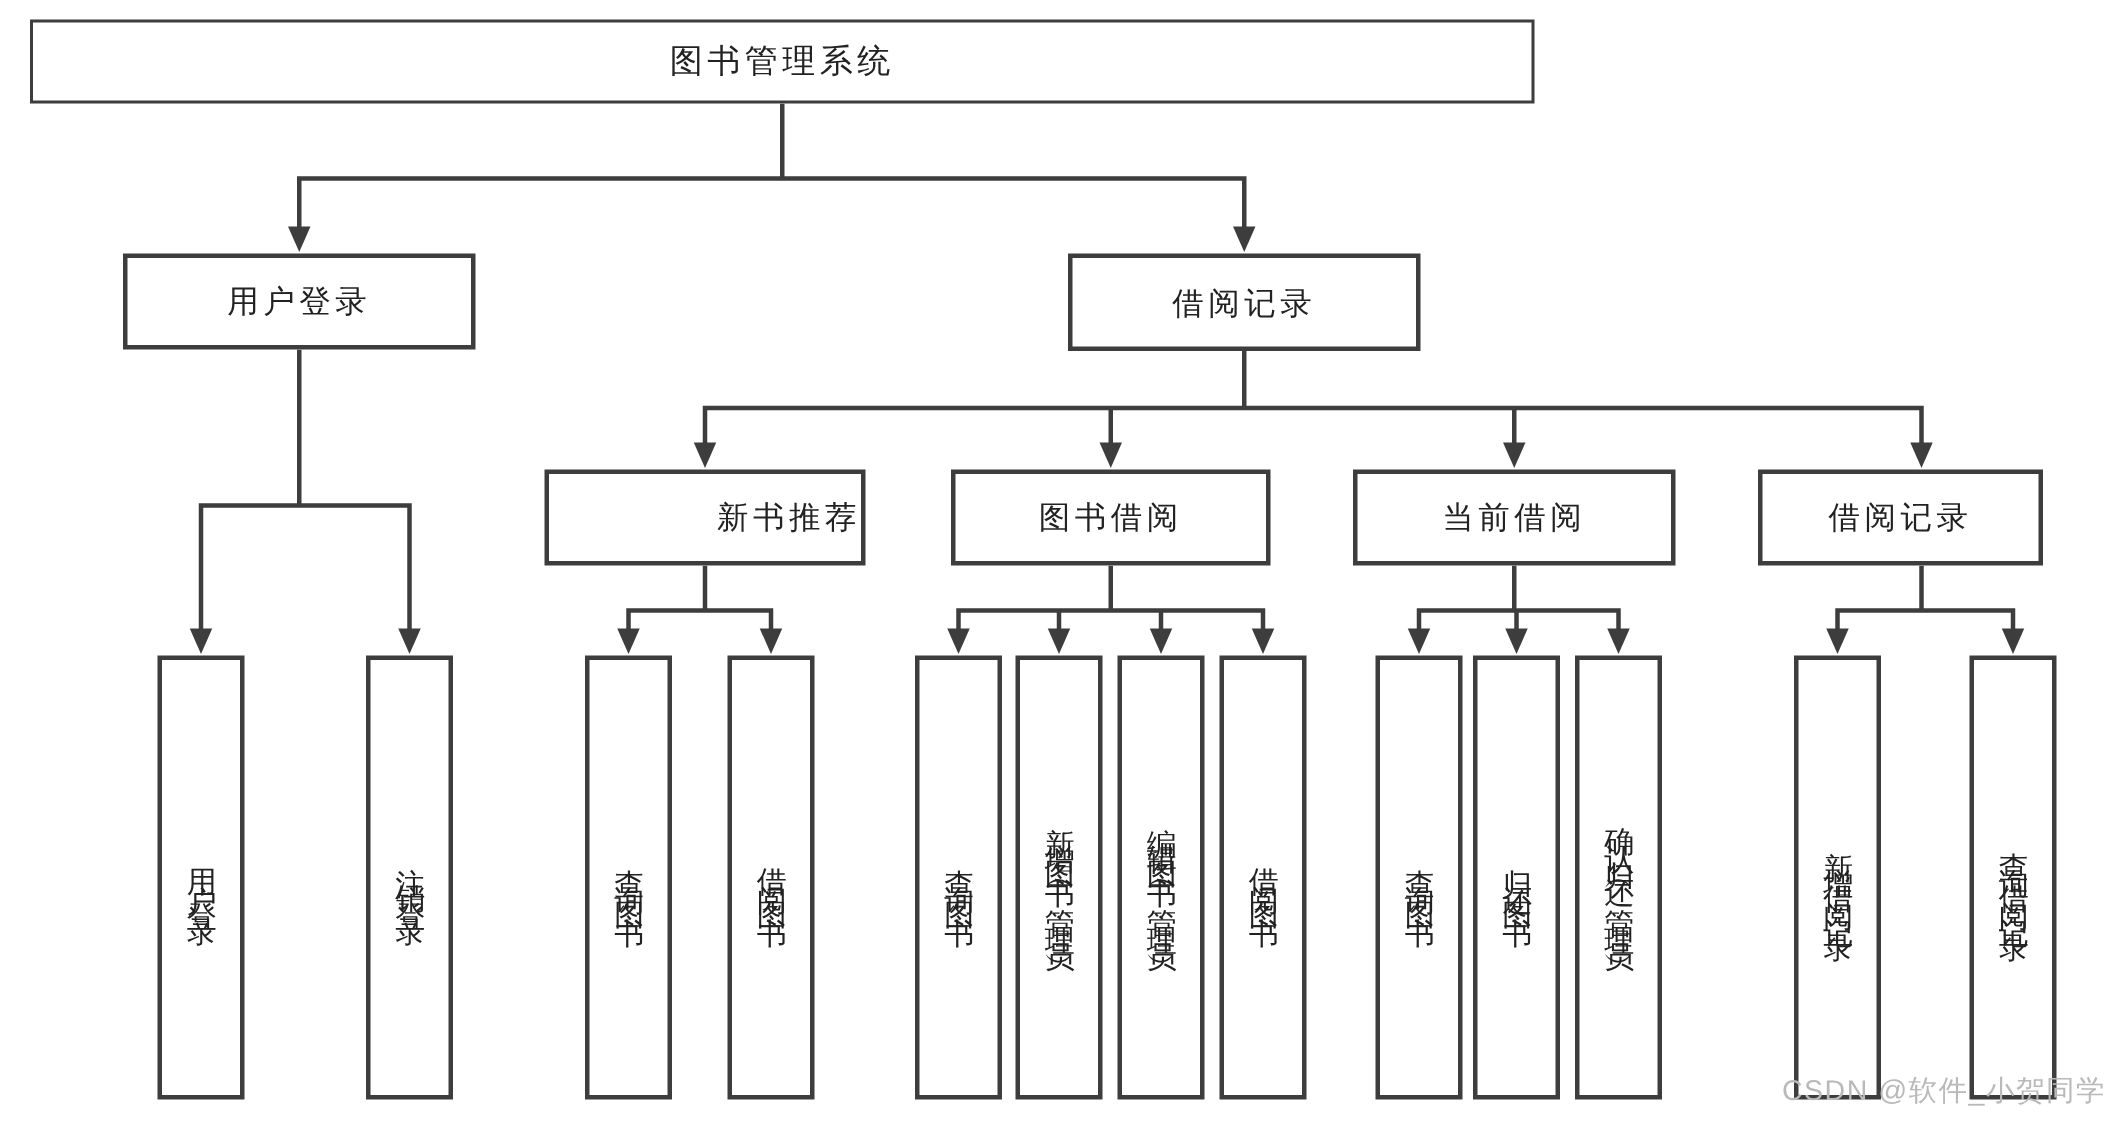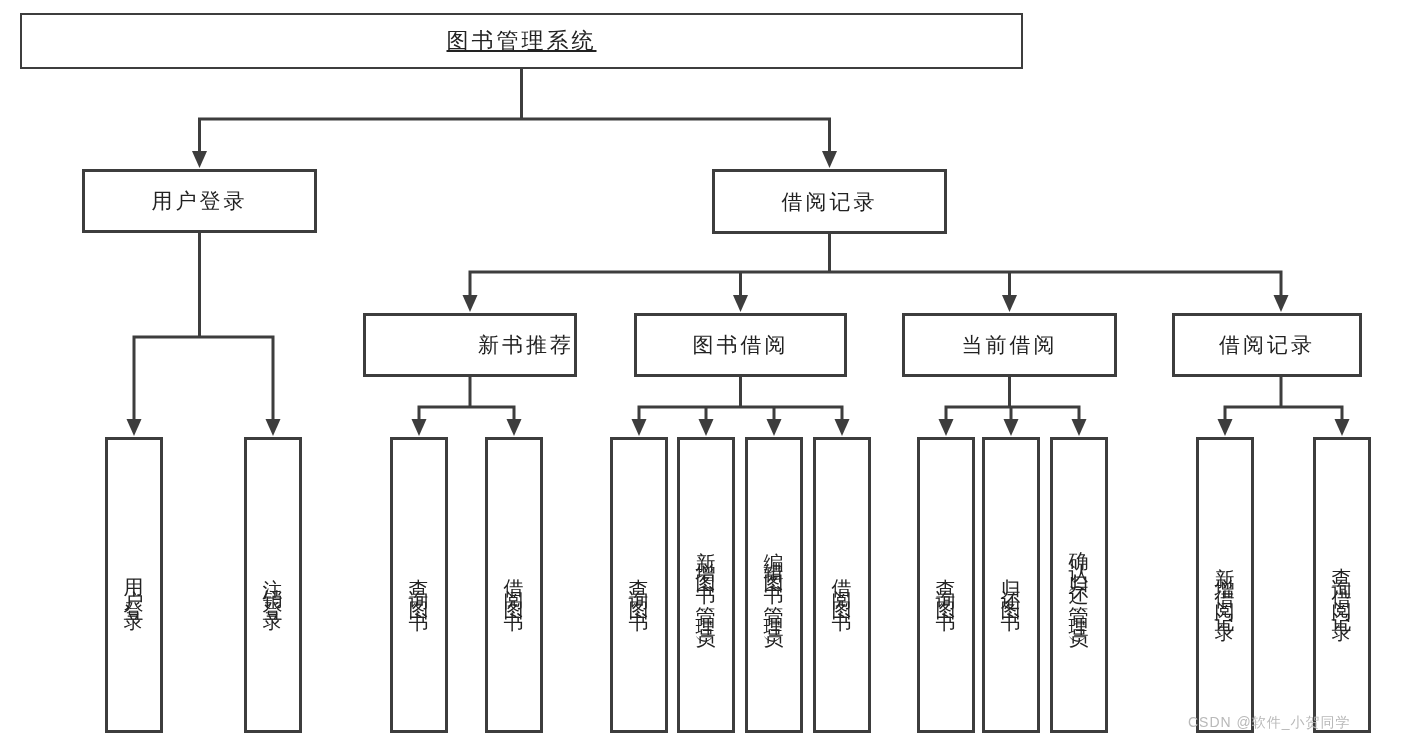--- a/index.html
+++ b/index.html
@@ -29,33 +29,33 @@
     box-sizing: border-box;
     background: #ffffff;
     border: 3px solid #3d3d3d;
     display: flex;
     align-items: center;
     justify-content: center;
     color: #222222;
     text-align: center;
   }
   .node.h { font-size: 21px; letter-spacing: 3px; }
-  .node.root { border-width: 2px; font-size: 22px; text-decoration: underline; }
+  .node.root { border-width: 2px; font-size: 22px; }
   .node.v {
     writing-mode: vertical-rl;
     text-orientation: mixed;
     font-size: 20px;
     letter-spacing: 11px;
     line-height: 1;
   }
   .watermark {
     position: absolute;
     left: 1188px;
     top: 714px;
-    font-size: 14px;
+    font-size: 19px;
     color: #b9b9b9;
     letter-spacing: 1px;
     white-space: nowrap;
     z-index: 5;
   }
 </style>
 </head>
 <body>
 
 <div class="canvas">

